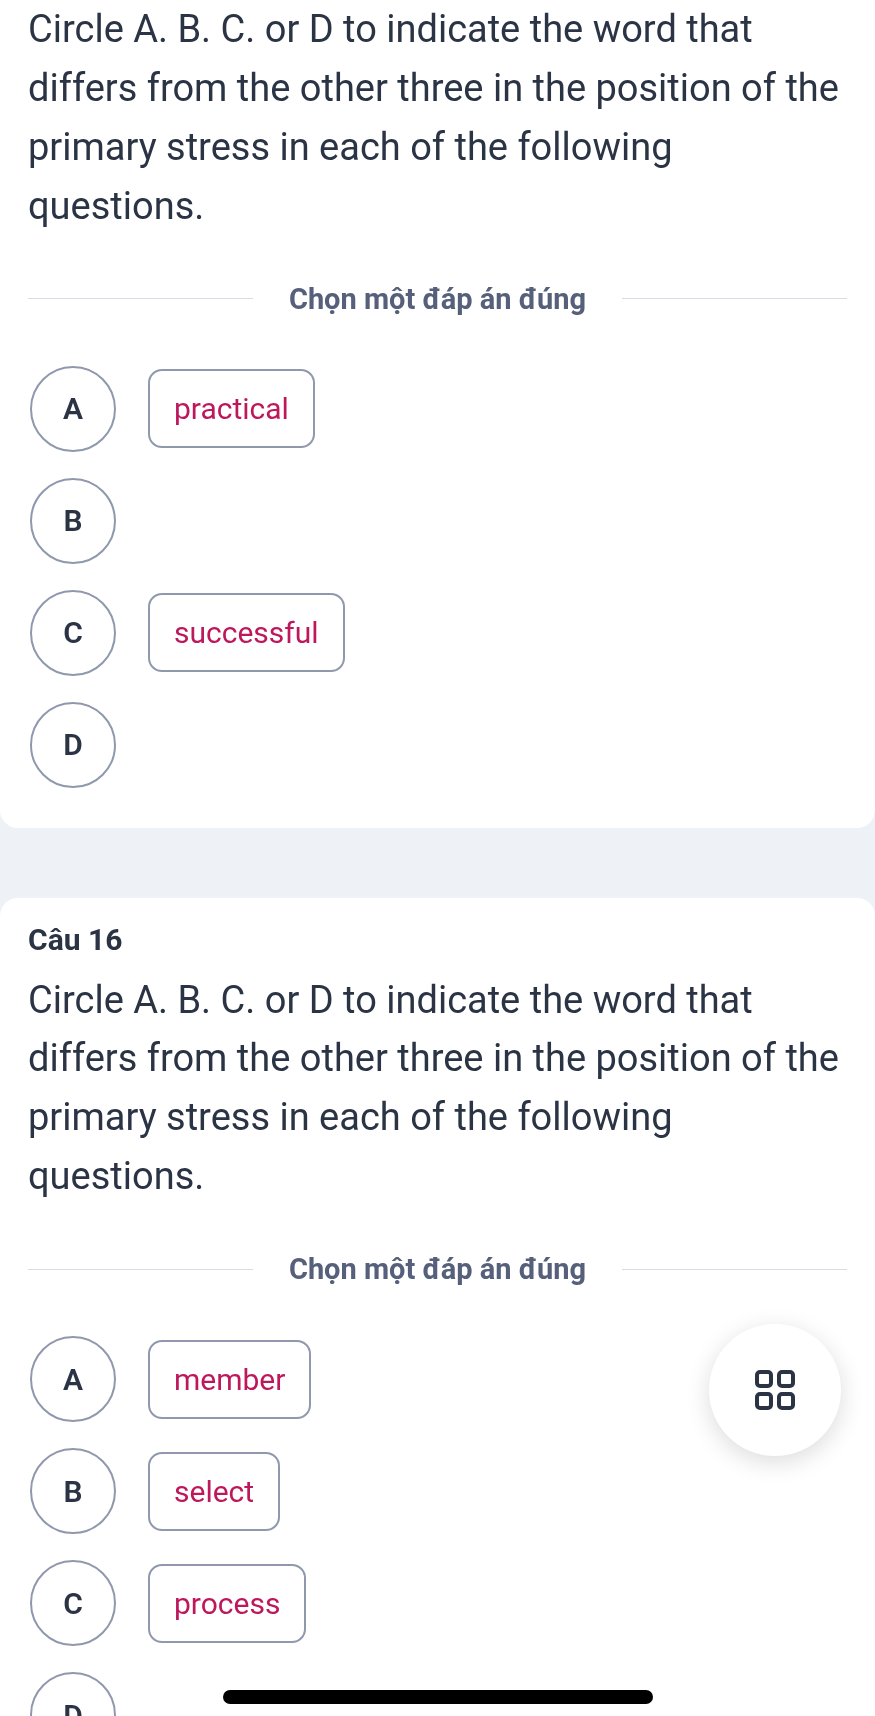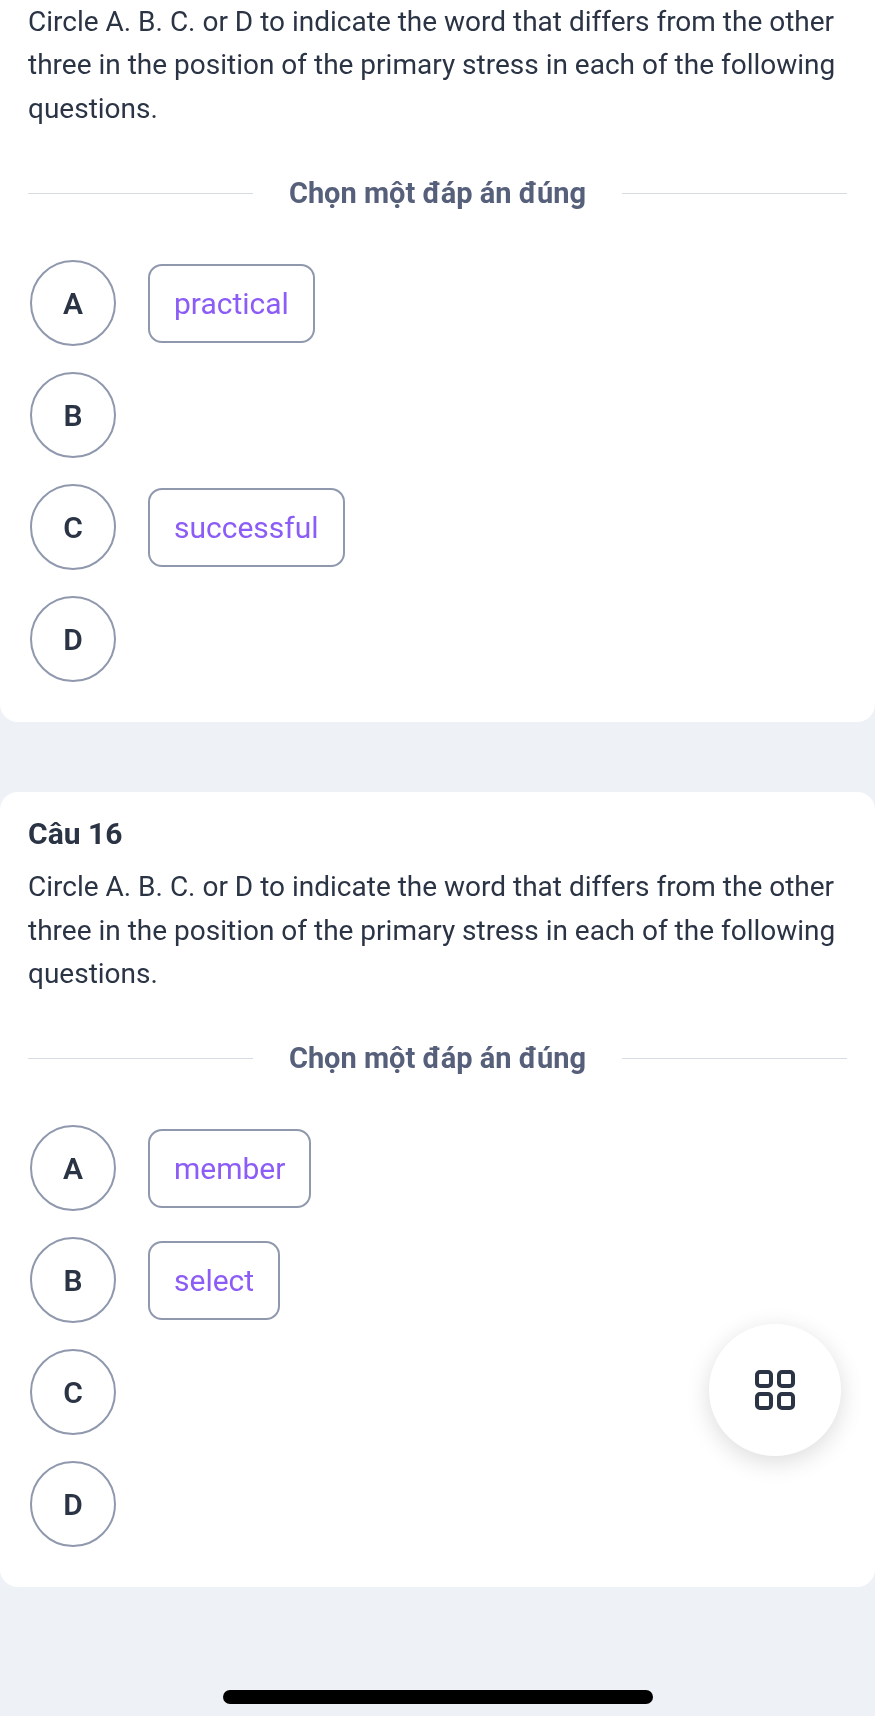--- a/index.html
+++ b/index.html
@@ -19,21 +19,21 @@
     border-radius: 18px;
     padding-top: 24px;
   }
   .q-title {
     font-size: 30px;
     font-weight: 700;
     color: #2b3445;
     margin-bottom: 14px;
   }
   .q-text {
-    font-size: 28px;
+    font-size: 38px;
     line-height: 1.55;
     color: #2b3445;
     margin-bottom: 46px;
   }
   .divider-row {
     display: flex;
     align-items: center;
     gap: 36px;
     margin-bottom: 50px;
   }
@@ -70,21 +70,21 @@
     font-size: 30px;
     font-weight: 600;
     color: #2b3445;
     flex-shrink: 0;
   }
   .option-box {
     border: 2px solid #8f98ad;
     border-radius: 14px;
     padding: 20px 24px;
     font-size: 30px;
-    color: #8b5cf6;
+    color: #be185d;
   }
   .fab {
     position: fixed;
     right: 34px;
     bottom: 260px;
     width: 132px;
     height: 132px;
     background: #ffffff;
     border-radius: 50%;
     box-shadow: 0 6px 24px rgba(0,0,0,0.14);
@@ -144,20 +144,21 @@
     <div class="option-row">
       <div class="option-letter">A</div>
       <div class="option-box">member</div>
     </div>
     <div class="option-row">
       <div class="option-letter">B</div>
       <div class="option-box">select</div>
     </div>
     <div class="option-row">
       <div class="option-letter">C</div>
+      <div class="option-box">process</div>
     </div>
     <div class="option-row">
       <div class="option-letter">D</div>
     </div>
   </div>
 </div>
 
 <div class="fab">
   <span>
     <svg width="48" height="48" viewBox="0 0 48 48" fill="none">

